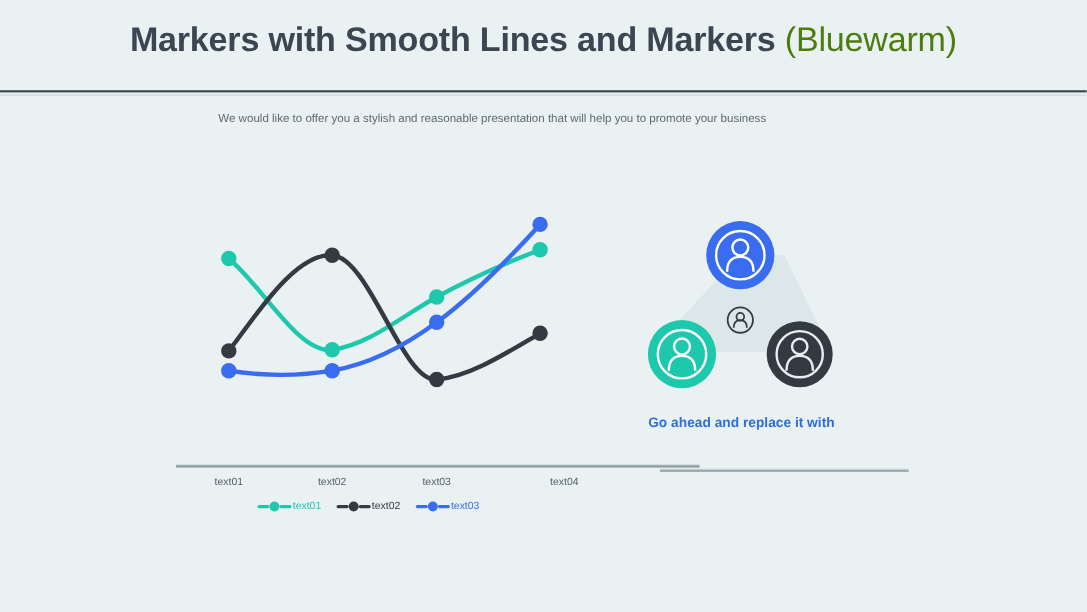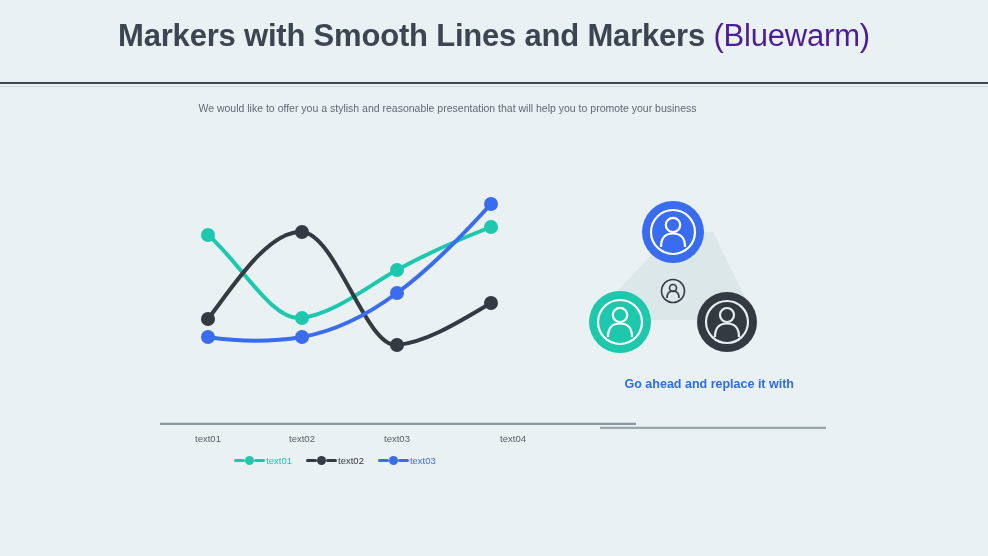--- a/index.html
+++ b/index.html
@@ -15,21 +15,21 @@
   
   .title{
     position:absolute;left:0;top:18px;width:988px;
     text-align:center;
     font-size:31px;
     color:#3c4652;
     letter-spacing:-0.2px;
     white-space:nowrap;
   }
   .title .bold{font-weight:bold;}
-  .title .light{font-weight:normal;color:#4c1d95;}
+  .title .light{font-weight:normal;color:#4d7c0f;}
 
   .rule-dark{
     position:absolute;left:0;top:82px;width:988px;height:2px;
     background:#3d464f;
   }
   .rule-light{
     position:absolute;left:0;top:86px;width:988px;height:1px;
     background:#c9d6da;
   }
 
@@ -68,21 +68,21 @@
   .legend-line{width:11px;height:3px;border-radius:2px;}
   .legend-dot{width:9px;height:9px;border-radius:50%;margin:0 0px;}
   .legend-label{font-size:9.5px;margin-left:1px;}
 
   
   .graphic{position:absolute;left:560px;top:180px;width:260px;height:260px;}
   .graphic-svg{position:absolute;left:0;top:0;}
 
   .replace-text{
     position:absolute;left:554px;top:374px;width:240px;
-    text-align:right;
+    text-align:center;
     font-size:12.5px;font-weight:bold;
     color:#2f6ede;
     line-height:20px;
   }
 
   .under-line-a{
     position:absolute;left:600px;top:427px;width:226px;height:2px;
     background:#9aa7ad;
   }
   .under-line-a-hi{

